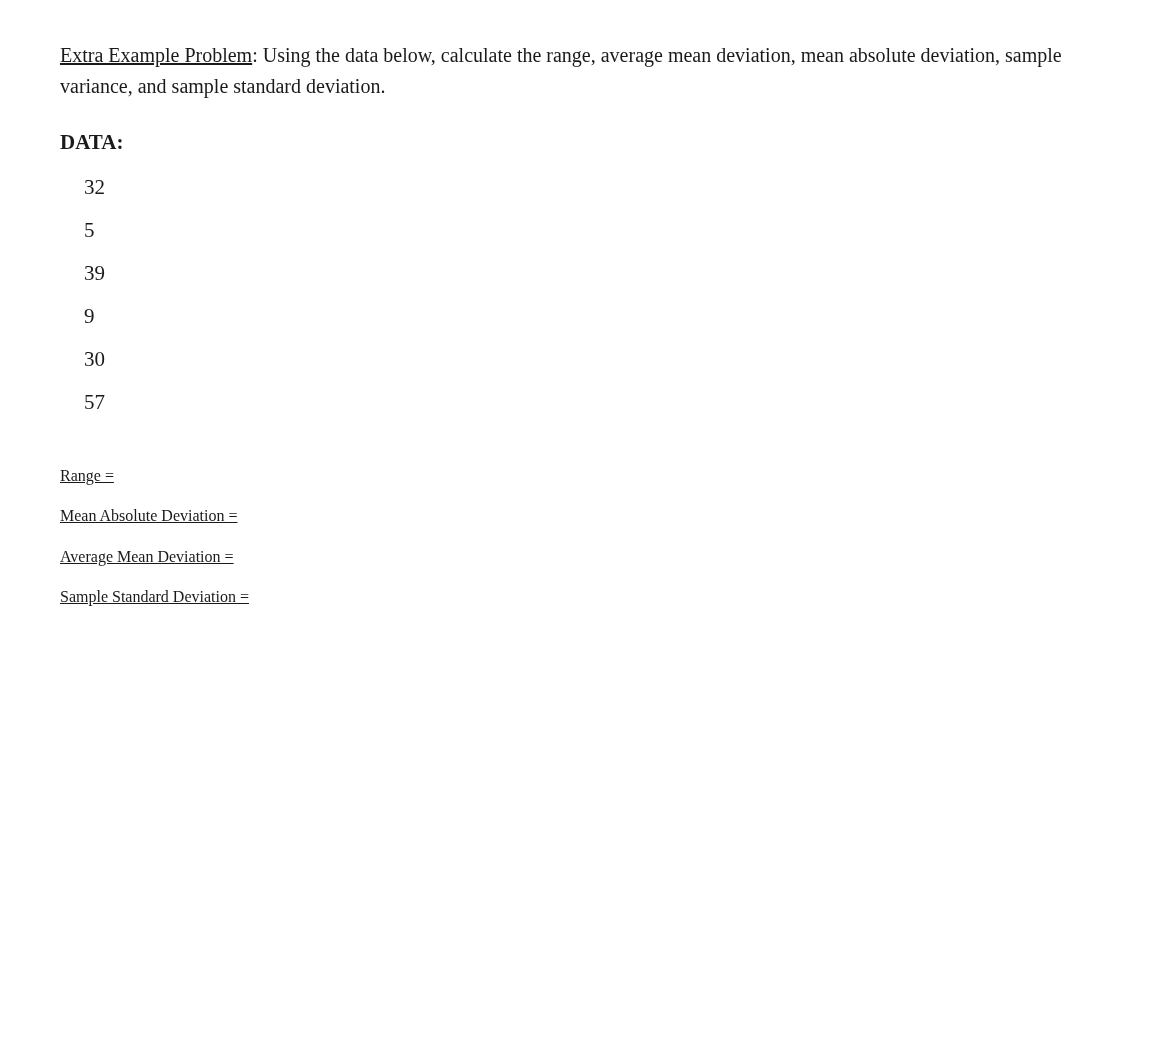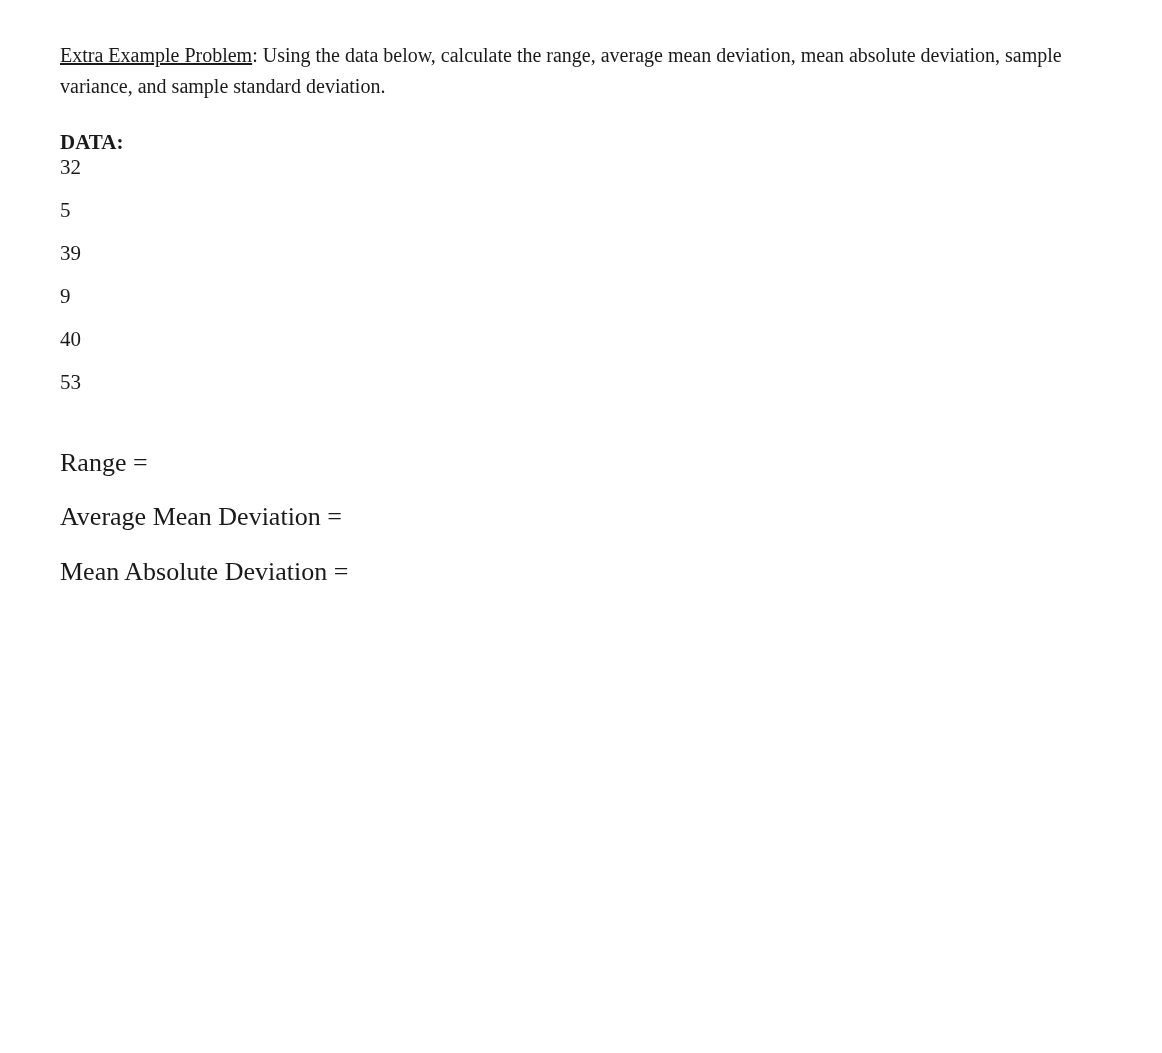--- a/index.html
+++ b/index.html
@@ -23,59 +23,63 @@
       line-height: 1.55;
     }
 
     .intro-paragraph .title {
       font-weight: normal;
       text-decoration: underline;
     }
 
     .data-label {
       font-weight: bold;
+      margin-bottom: 20px;
       font-size: 21px;
     }
 
     .data-list {
       list-style: none;
       margin-bottom: 50px;
+      margin-left: 24px;
     }
 
     .data-list li {
       margin-bottom: 18px;
       font-size: 21px;
     }
 
     .results-section {
       display: flex;
       flex-direction: column;
       gap: 18px;
     }
 
     .result-item {
-      font-size: 26px;
+      font-size: 16px;
       line-height: 1.4;
+      text-decoration: underline;
     }
   </style>
 </head>
 <body>
 
 <p class="intro-paragraph">
   <span class="title">Extra Example Problem</span><span>: Using the data below, calculate the range, average mean deviation, mean absolute deviation, sample variance, and sample standard deviation.</span>
 </p>
 
 <p class="data-label">DATA:</p>
 
 <ul class="data-list">
   <li>32</li>
   <li>5</li>
   <li>39</li>
   <li>9</li>
-  <li>40</li>
-  <li>53</li>
+  <li>30</li>
+  <li>57</li>
 </ul>
 
 <div class="results-section">
   <div class="result-item">Range =</div>
+  <div class="result-item">Mean Absolute Deviation =</div>
   <div class="result-item">Average Mean Deviation =</div>
-  <div class="result-item">Mean Absolute Deviation =</div>
+  <div class="result-item">Sample Standard Deviation =</div>
 </div>
 
 </body></html>

